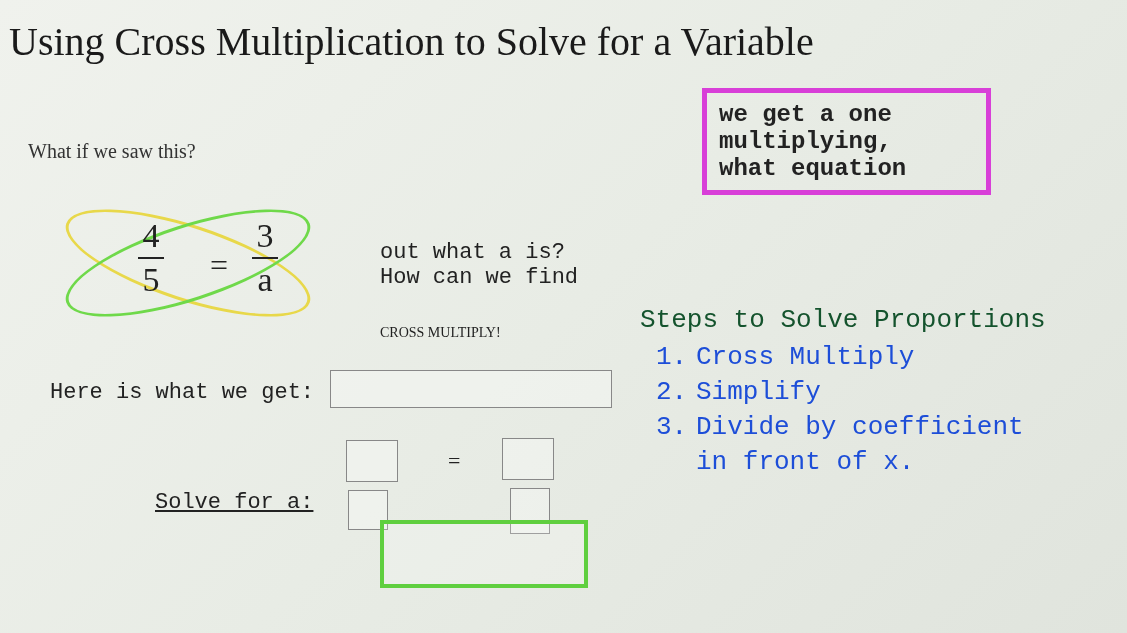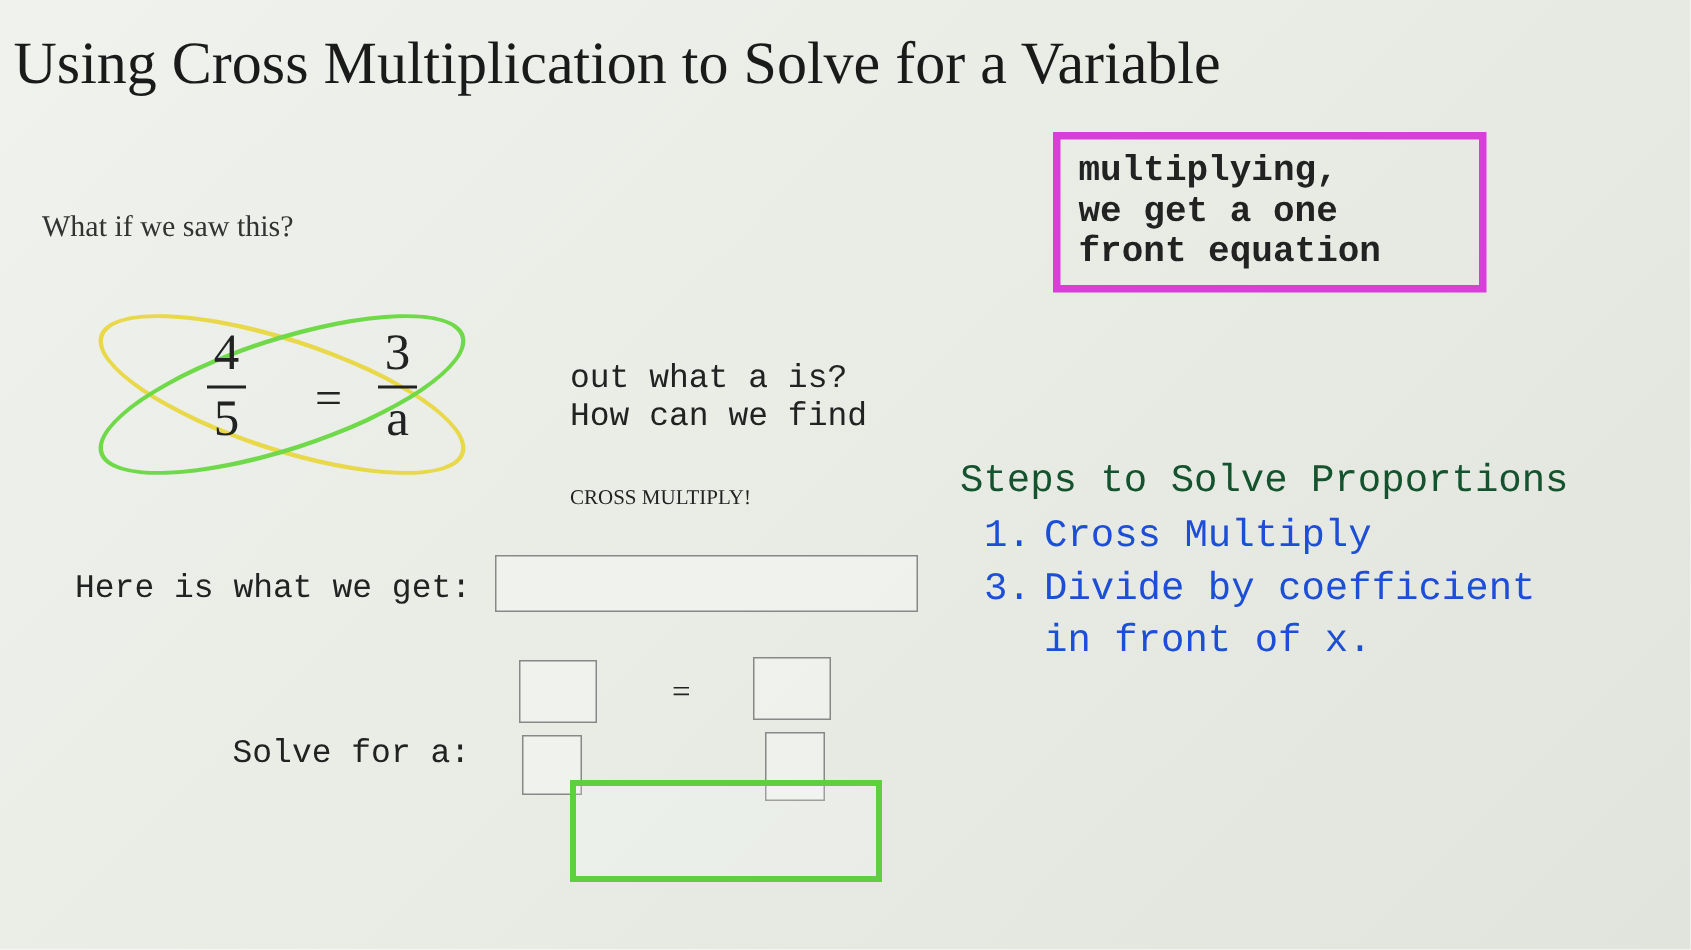--- a/index.html
+++ b/index.html
@@ -85,20 +85,21 @@
     position: absolute;
     border: 1px solid #888;
     background: rgba(255,255,255,0.3);
   }
   .solve-for {
     position: absolute;
     top: 490px;
     left: 155px;
     font-size: 22px;
     color: #222;
+    text-decoration: underline;
   }
   .eq-small {
     position: absolute;
     font-size: 22px;
     color: #222;
   }
   .pink-box {
     position: absolute;
     top: 88px;
     left: 702px;
@@ -173,23 +174,24 @@
 <div class="input-box" style="left:502px; top:438px; width:50px; height:40px;"></div>
 
 <div class="input-box" style="left:348px; top:490px; width:38px; height:38px;"></div>
 <div class="input-box" style="left:510px; top:488px; width:38px; height:44px;"></div>
 
 <div class="solve-for mono">Solve for a:</div>
 
 <div class="green-answer" style="left:380px; top:520px; width:200px; height:60px;"></div>
 
 <div class="pink-box mono">
+  <div>we get a one</div>
   <div>multiplying,</div>
-  <div>we get a one</div>
-  <div>front equation</div>
+  <div>what equation</div>
 </div>
 
 <div class="steps-title mono">Steps to Solve Proportions</div>
 <div class="steps-list mono">
   <div><span class="num">1.</span><span>Cross Multiply</span></div>
+  <div><span class="num">2.</span><span>Simplify</span></div>
   <div><span class="num">3.</span><span>Divide by coefficient</span></div>
   <div><span class="num"></span><span>in front of x.</span></div>
 </div>
 
 </body></html>

